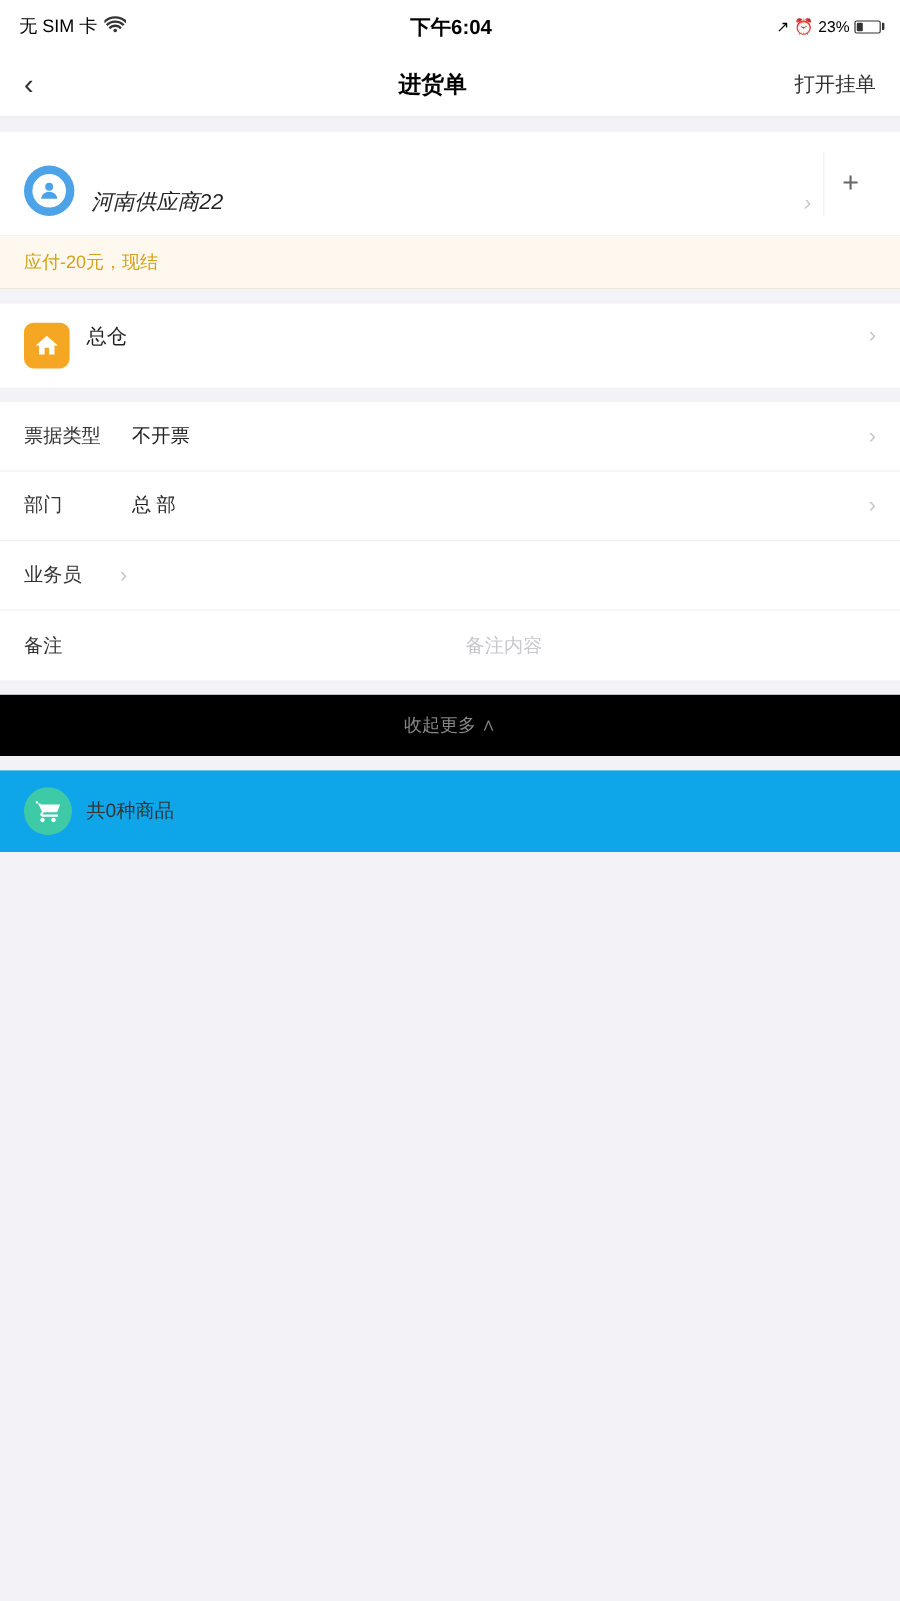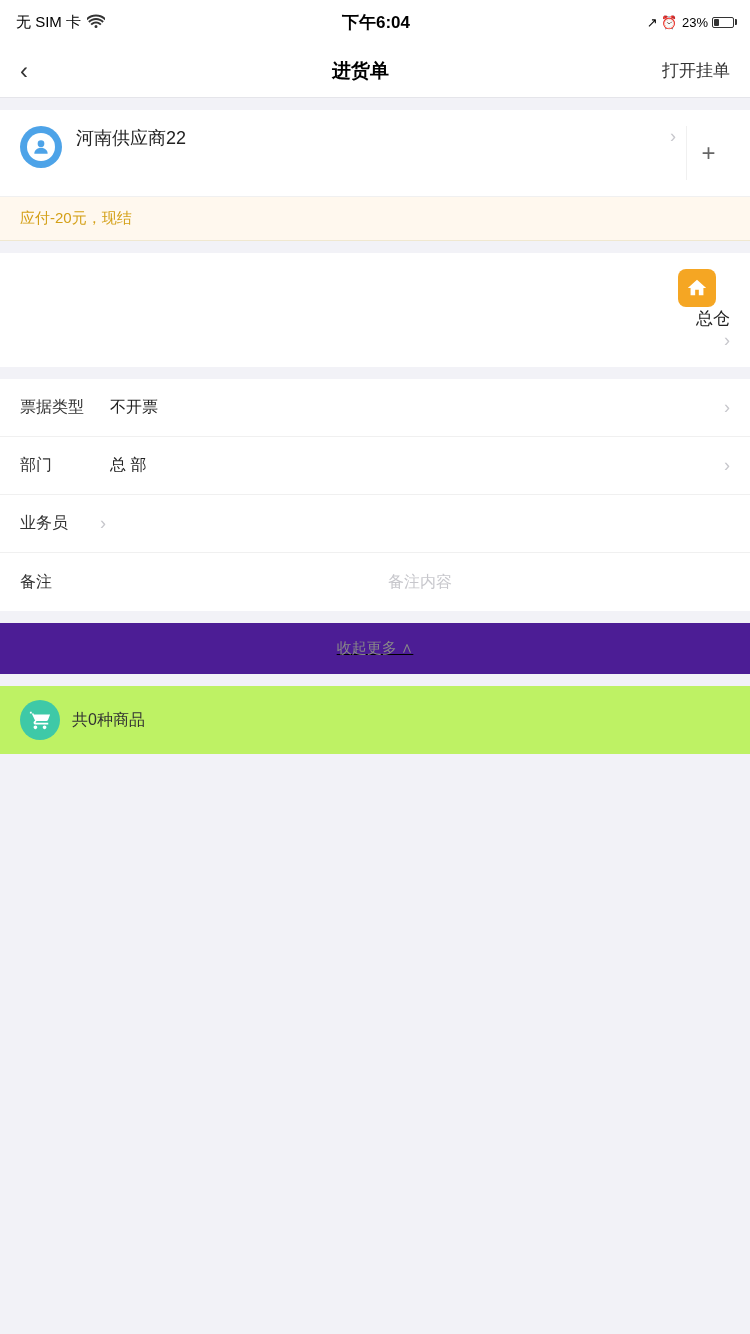--- a/index.html
+++ b/index.html
@@ -63,23 +63,24 @@
     
     .card {
       background: #fff;
       margin-bottom: 0;
     }
 
     
     .supplier-row {
       background: #fff;
       display: flex;
-      align-items: flex-start;
+      align-items: flex-end;
       padding: 16px 20px;
       border-bottom: 1px solid #f0f0f0;
+      font-style: italic;
     }
     .supplier-avatar {
       width: 42px;
       height: 42px;
       border-radius: 50%;
       background: #4da3e8;
       display: flex;
       align-items: center;
       justify-content: center;
       margin-right: 14px;
@@ -127,23 +128,22 @@
     }
     .alert-text {
       font-size: 15px;
       color: #d4a017;
     }
 
     
     .warehouse-row {
       background: #fff;
       display: flex;
-      align-items: flex-end;
+      align-items: flex-start;
       padding: 16px 20px;
-      flex-direction: column;
     }
     .warehouse-icon {
       width: 38px;
       height: 38px;
       border-radius: 8px;
       background: #f5a623;
       display: flex;
       align-items: center;
       justify-content: center;
       margin-right: 14px;
@@ -187,37 +187,36 @@
     .form-placeholder {
       flex: 1;
       font-size: 16px;
       color: #c7c7cc;
       padding-left: 10px;
       text-align: center;
     }
 
     
     .collapse-row {
-      background: #4c1d95;
+      background: #000000;
       margin-top: 12px;
       padding: 16px 20px;
       display: flex;
       align-items: center;
       justify-content: center;
       cursor: pointer;
-      text-decoration: underline;
     }
     .collapse-text {
       font-size: 15px;
       color: #888;
     }
 
     
     .bottom-bar {
-      background: #bef264;
+      background: #0ea5e9;
       margin-top: 12px;
       padding: 14px 20px;
       display: flex;
       align-items: center;
       justify-content: space-between;
     }
     .product-count-wrap {
       display: flex;
       align-items: center;
       gap: 12px;

